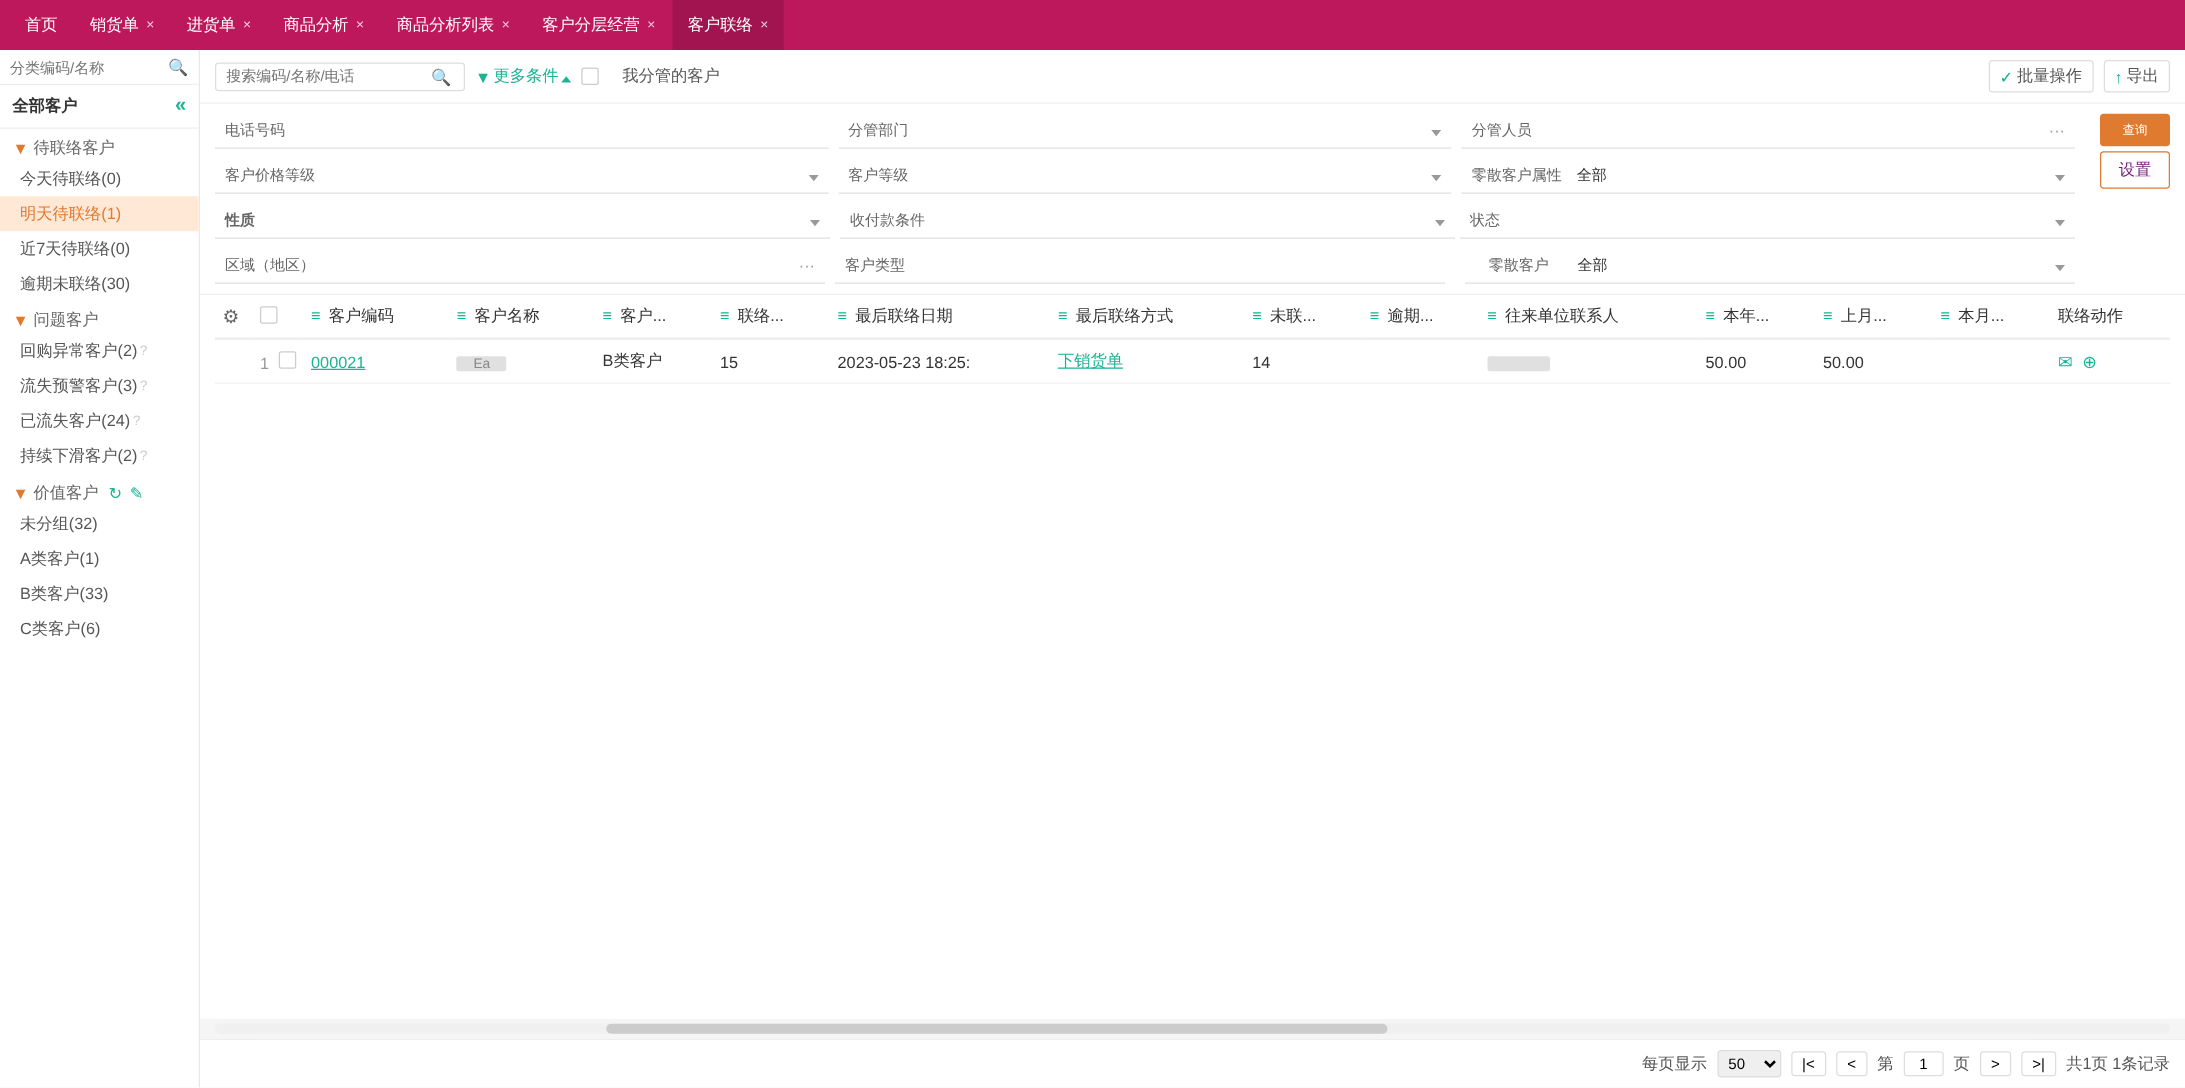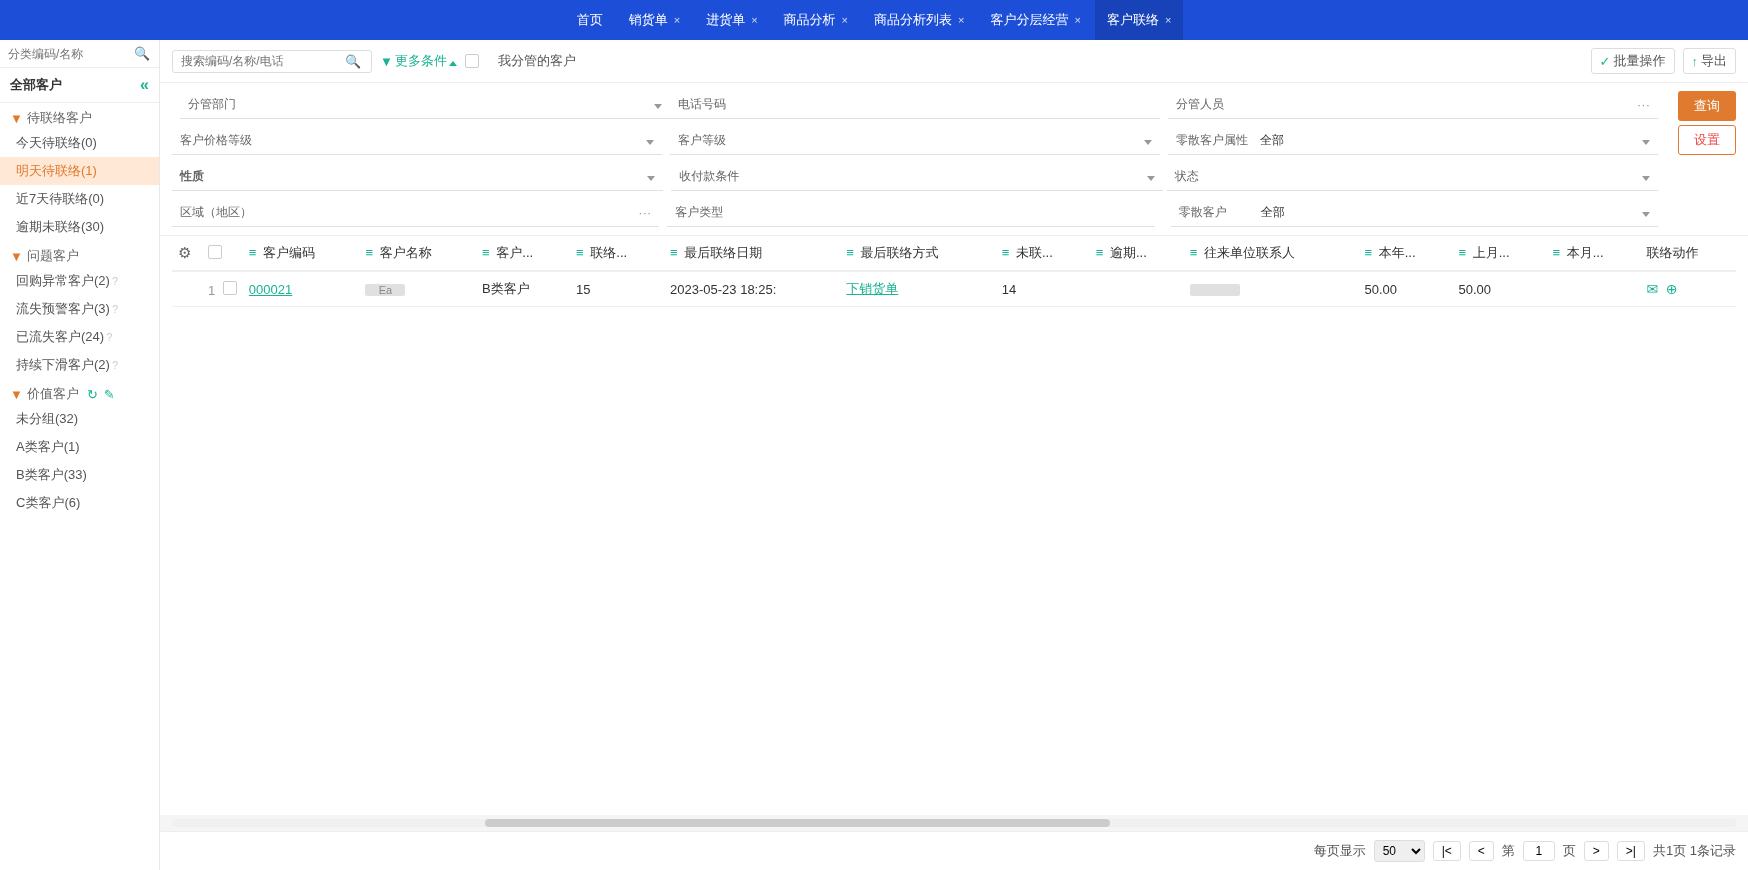--- a/index.html
+++ b/index.html
@@ -1,26 +1,25 @@
 <!DOCTYPE html>
 <html><head>
   <meta charset="utf-8">
   <style>
     * { box-sizing: border-box; margin: 0; padding: 0; font-family: 'Microsoft YaHei', Arial, sans-serif; font-size: 13px; }
     body { background: #f5f5f5; overflow-x: hidden; }
 
     
     .top-nav {
-      background: #1d4ed8;
+      background: #be185d;
       height: 40px;
       display: flex;
       align-items: center;
       padding: 0 8px;
       gap: 2px;
-      justify-content: center;
     }
     .nav-item {
       color: #fff;
       padding: 0 12px;
       height: 40px;
       display: flex;
       align-items: center;
       cursor: pointer;
       font-size: 13px;
       white-space: nowrap;
@@ -215,26 +214,26 @@
       color: #999;
       cursor: pointer;
     }
     .btn-query {
       background: #e07a2f;
       color: #fff;
       border: none;
       padding: 6px 16px;
       border-radius: 3px;
       cursor: pointer;
-      font-size: 13px;
+      font-size: 10px;
       margin-left: 8px;
     }
     .btn-set {
       background: #fff;
-      color: #ef4444;
+      color: #701a75;
       border: 1px solid #e07a2f;
       padding: 5px 14px;
       border-radius: 3px;
       cursor: pointer;
       font-size: 13px;
       margin-left: 8px;
     }
     .filter-buttons {
       display: flex;
       flex-direction: column;
@@ -493,26 +492,26 @@
           <span>导出</span>
         </button>
       </div>
     </div>
 
     <div class="filter-area">
       <div style="display:flex; align-items:flex-start;">
         <div style="flex:1;">
 
           <div class="filter-row">
+            <div class="filter-cell" style="flex:2;">
+              <span class="filter-label">电话号码</span>
+            </div>
             <div class="filter-cell" style="flex:2; margin-left:8px;">
               <span class="filter-label">分管部门</span>
               <span class="filter-dropdown"><span class="triangle-down"></span></span>
-            </div>
-            <div class="filter-cell" style="flex:2;">
-              <span class="filter-label">电话号码</span>
             </div>
             <div class="filter-cell" style="flex:2; margin-left:8px;">
               <span class="filter-label">分管人员</span>
               <span class="filter-dots">···</span>
             </div>
           </div>
 
           <div class="filter-row">
             <div class="filter-cell" style="flex:2;">
               <span class="filter-label">客户价格等级</span>
@@ -545,21 +544,21 @@
           </div>
 
           <div class="filter-row" style="margin-bottom:0;">
             <div class="filter-cell" style="flex:2;">
               <span class="filter-label">区域（地区）</span>
               <span class="filter-dots">···</span>
             </div>
             <div class="filter-cell" style="flex:2; margin-left:8px;">
               <span class="filter-label">客户类型</span>
             </div>
-            <div class="filter-cell" style="flex:2; margin-left:16px;">
+            <div class="filter-cell" style="flex:2; margin-left:16px;text-align:center;">
               <span class="filter-label">零散客户</span>
               <span class="filter-value">全部</span>
               <span class="filter-dropdown"><span class="triangle-down"></span></span>
             </div>
           </div>
         </div>
         <div class="filter-buttons">
           <button class="btn-query">查询</button>
           <button class="btn-set">设置</button>
         </div>

